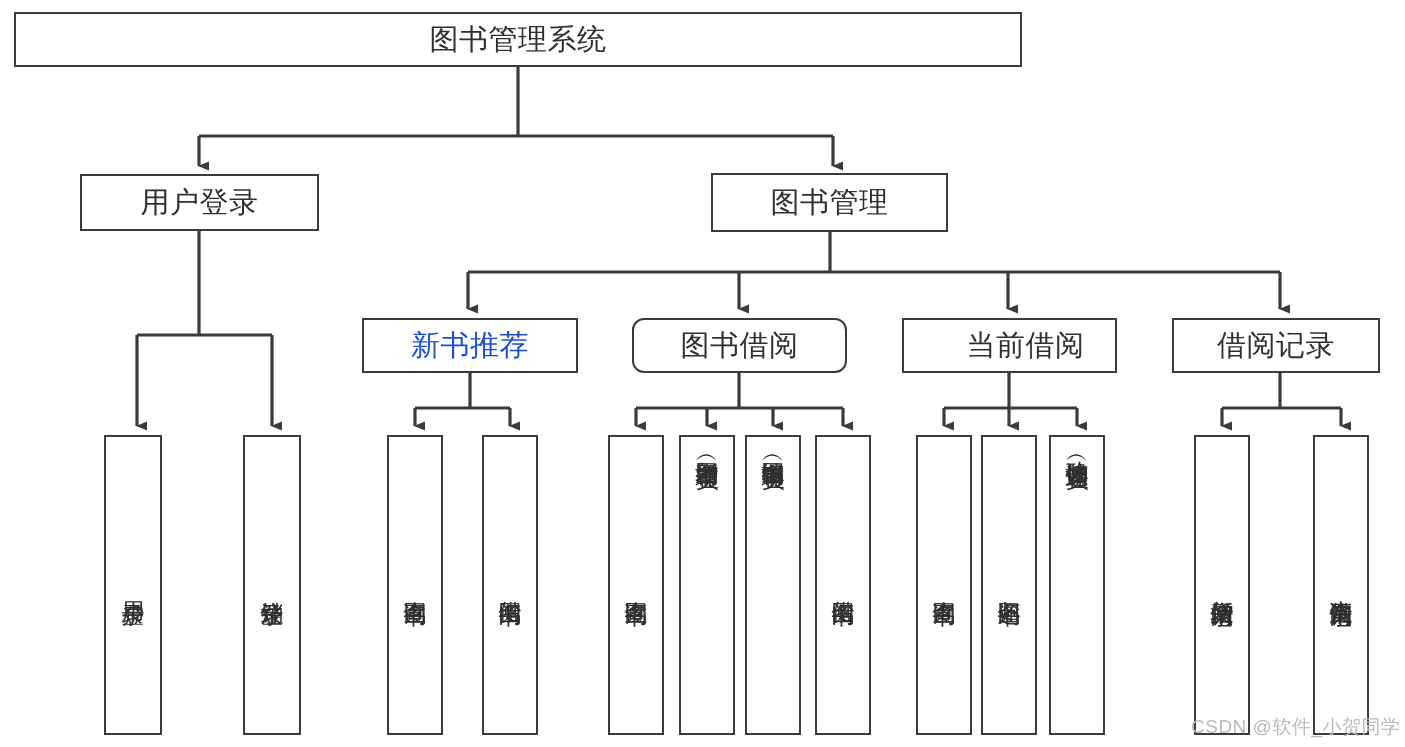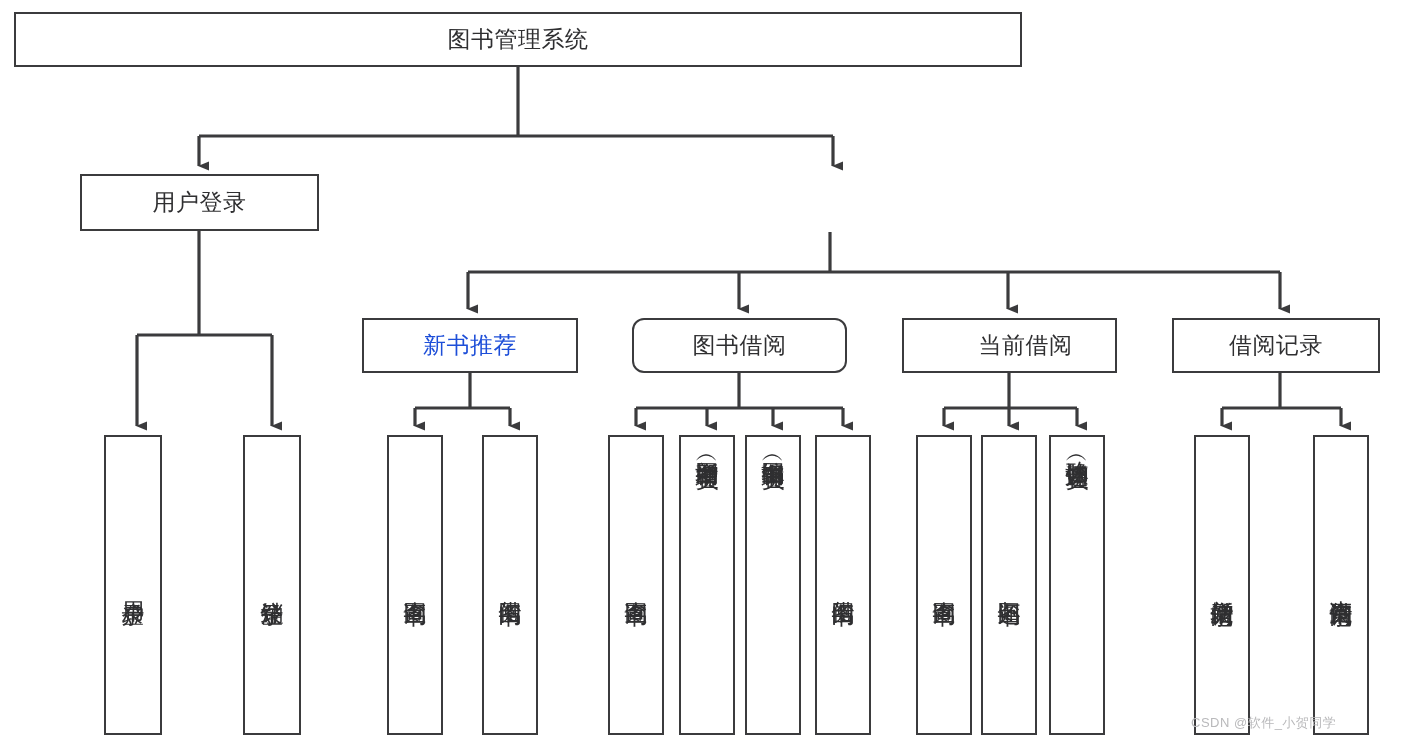--- a/index.html
+++ b/index.html
@@ -29,41 +29,41 @@
     position: absolute;
     box-sizing: border-box;
     background: #ffffff;
     border: 2px solid #3b3b3d;
     display: flex;
     align-items: center;
     justify-content: center;
     color: #2f2f31;
   }
   .node.horiz {
-    font-size: 23px;
+    font-size: 29px;
     line-height: 1.15;
     letter-spacing: 0.5px;
     white-space: nowrap;
   }
   .node.vert {
     writing-mode: vertical-rl;
     text-orientation: upright;
     font-size: 23px;
     line-height: 1.25;
     letter-spacing: 1px;
     padding: 6px 0;
     align-items: center;
     justify-content: center;
   }
   .node.vert.topalign {
     justify-content: flex-start;
   }
   .watermark {
     position: absolute;
-    font-size: 13px;
+    font-size: 19px;
     color: #b9b9bb;
     white-space: nowrap;
     letter-spacing: 0.5px;
   }
 </style>
 </head>
 <body>
 
 <div id="canvas" style="background: rgb(255, 255, 255);">
 
@@ -115,20 +115,21 @@
       <path d="M1280,373 L1280,408"></path>
       <path d="M1222,408 L1341,408"></path>
       <path d="M1222,408 L1222,426" marker-end="url(#arrowhead)"></path>
       <path d="M1341,408 L1341,426" marker-end="url(#arrowhead)"></path>
     </g>
   </svg>
 
   <div class="node horiz" style="left: 14px; top: 12px; width: 1008px; height: 55px; border-color: rgb(59, 59, 61); color: rgb(47, 47, 49);">图书管理系统</div>
 
   <div class="node horiz" style="left: 80px; top: 174px; width: 239px; height: 57px; border-color: rgb(59, 59, 61); color: rgb(47, 47, 49);">用户登录</div>
+  <div class="node horiz" style="left: 711px; top: 173px; width: 237px; height: 59px; border-color: rgb(59, 59, 61); color: rgb(47, 47, 49);">图书管理</div>
 
   <div class="node vert" style="left: 104px; top: 435px; width: 58px; height: 300px; border-color: rgb(59, 59, 61); color: rgb(47, 47, 49);">用户登录</div>
   <div class="node vert" style="left: 243px; top: 435px; width: 58px; height: 300px; border-color: rgb(59, 59, 61); color: rgb(47, 47, 49);">注销登录</div>
 
   <div class="node horiz" style="left: 362px; top: 318px; width: 216px; height: 55px; border-color: rgb(59, 59, 61); color: #1d4ed8;">新书推荐</div>
   <div class="node horiz" style="left: 632px; top: 318px; width: 215px; height: 55px; border-color: rgb(59, 59, 61); color: rgb(47, 47, 49); border-radius: 12px;">图书借阅</div>
   <div class="node horiz" style="left: 902px; top: 318px; width: 215px; height: 55px; border-color: rgb(59, 59, 61); color: rgb(47, 47, 49); padding-left: 32px;">当前借阅</div>
   <div class="node horiz" style="left: 1172px; top: 318px; width: 208px; height: 55px; border-color: rgb(59, 59, 61); color: rgb(47, 47, 49);">借阅记录</div>
 
   <div class="node vert" style="left: 387px; top: 435px; width: 56px; height: 300px; border-color: rgb(59, 59, 61); color: rgb(47, 47, 49);">查询图书</div>

